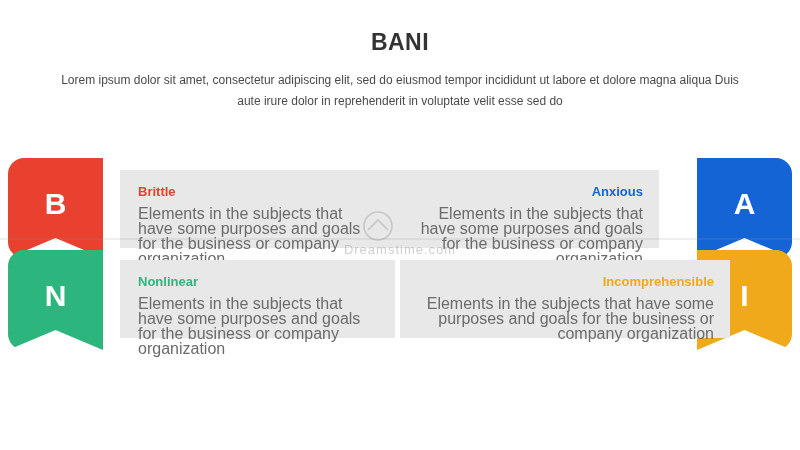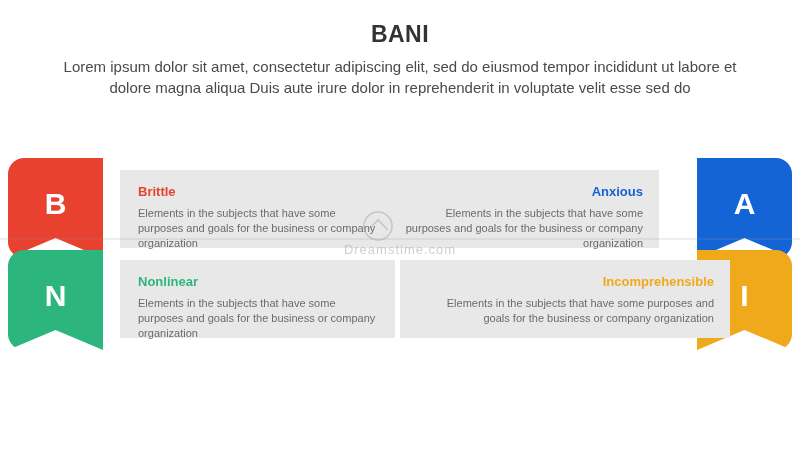--- a/index.html
+++ b/index.html
@@ -11,35 +11,35 @@
     height: 450px;
     background: #ffffff;
     font-family: "Liberation Sans", sans-serif;
     overflow: hidden;
     position: relative;
   }
 
   
   .header {
     width: 100%;
-    padding-top: 20px;
+    padding-top: 28px;
     text-align: center;
   }
   .title {
     font-size: 23px;
     font-weight: bold;
     color: #333333;
     letter-spacing: 0.5px;
     line-height: 28px;
     margin: 0;
   }
   .subtitle {
-    margin: 8px auto 0 auto;
+    margin: 14px auto 0 auto;
     width: 700px;
-    font-size: 15px;
+    font-size: 12px;
     color: #4a4a4a;
     line-height: 21px;
     text-align: center;
   }
 
   
   .diagram {
     position: absolute;
     left: 0;
     top: 130px;
@@ -94,21 +94,21 @@
     padding: 14px 16px 16px 18px;
     box-sizing: border-box;
   }
   .panel-heading {
     font-size: 13px;
     font-weight: bold;
     margin: 0 0 6px 0;
     line-height: 16px;
   }
   .panel-desc {
-    font-size: 11px;
+    font-size: 16px;
     color: #6b6b6b;
     line-height: 15px;
     margin: 0;
   }
 
   .panel-tl { left: 120px; top: 40px;  width: 275px; height: 78px; }
   .panel-bl { left: 120px; top: 130px; width: 275px; height: 78px; }
   .panel-tr { left: 384px; top: 40px;  width: 275px; height: 78px; text-align: right; }
   .panel-br { left: 400px; top: 130px; width: 330px; height: 78px; text-align: right; }
 

